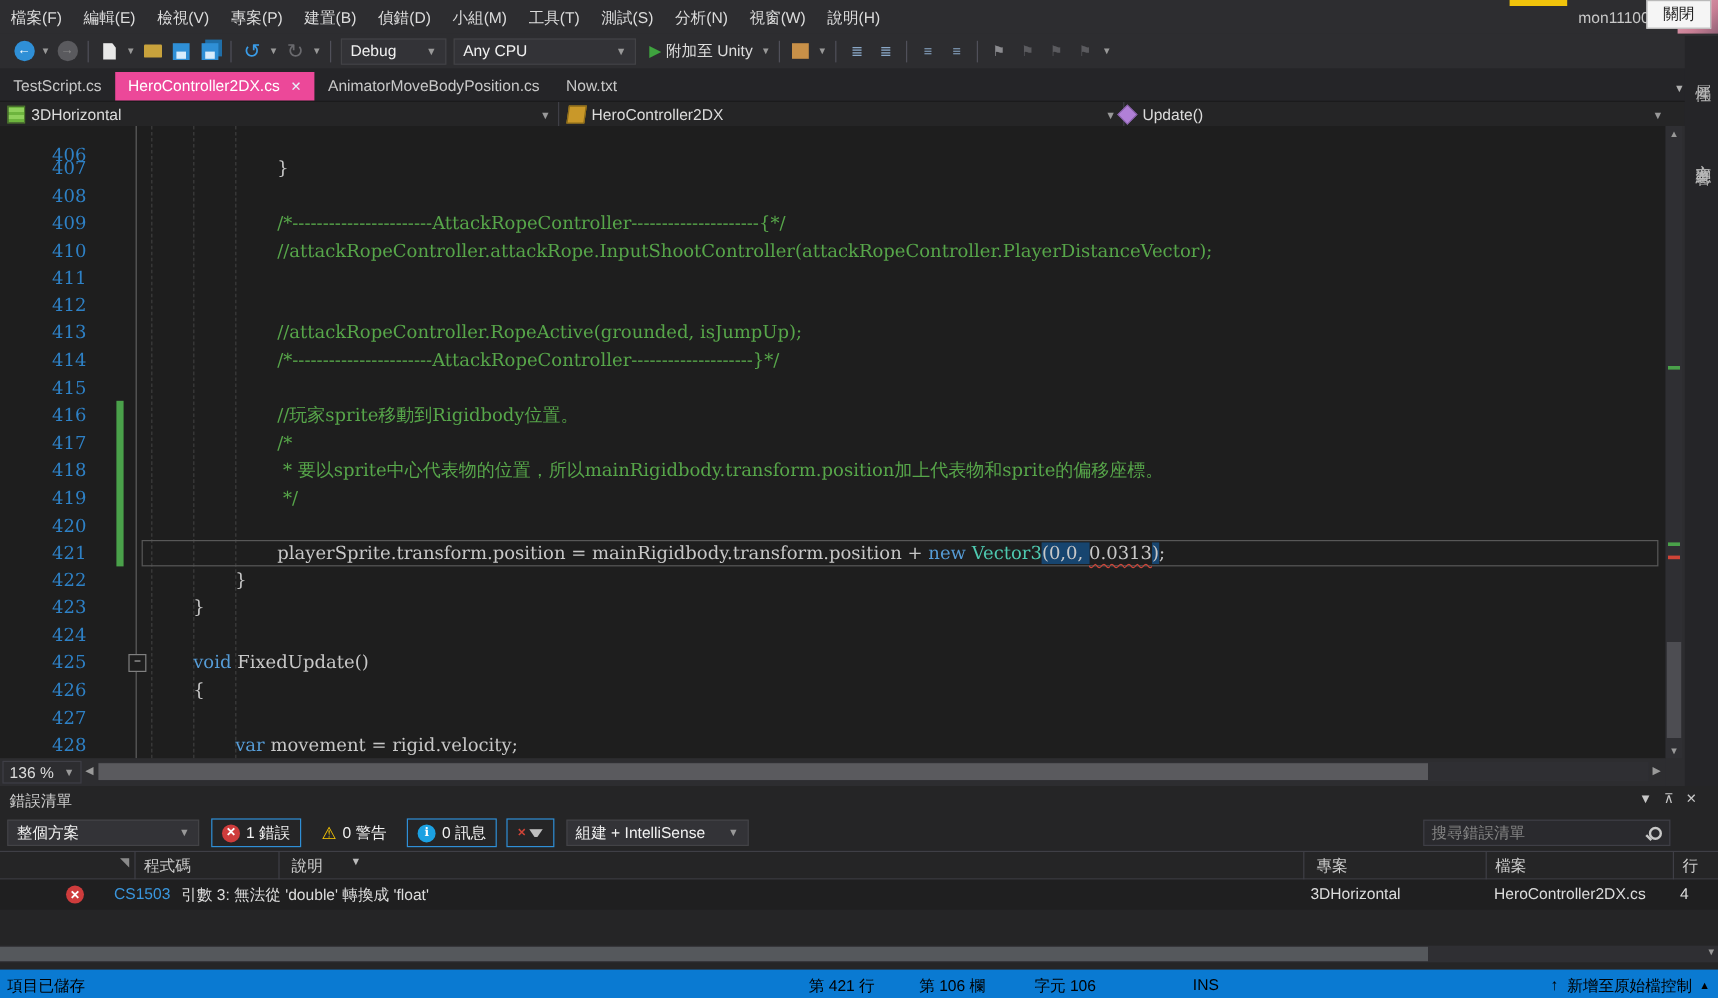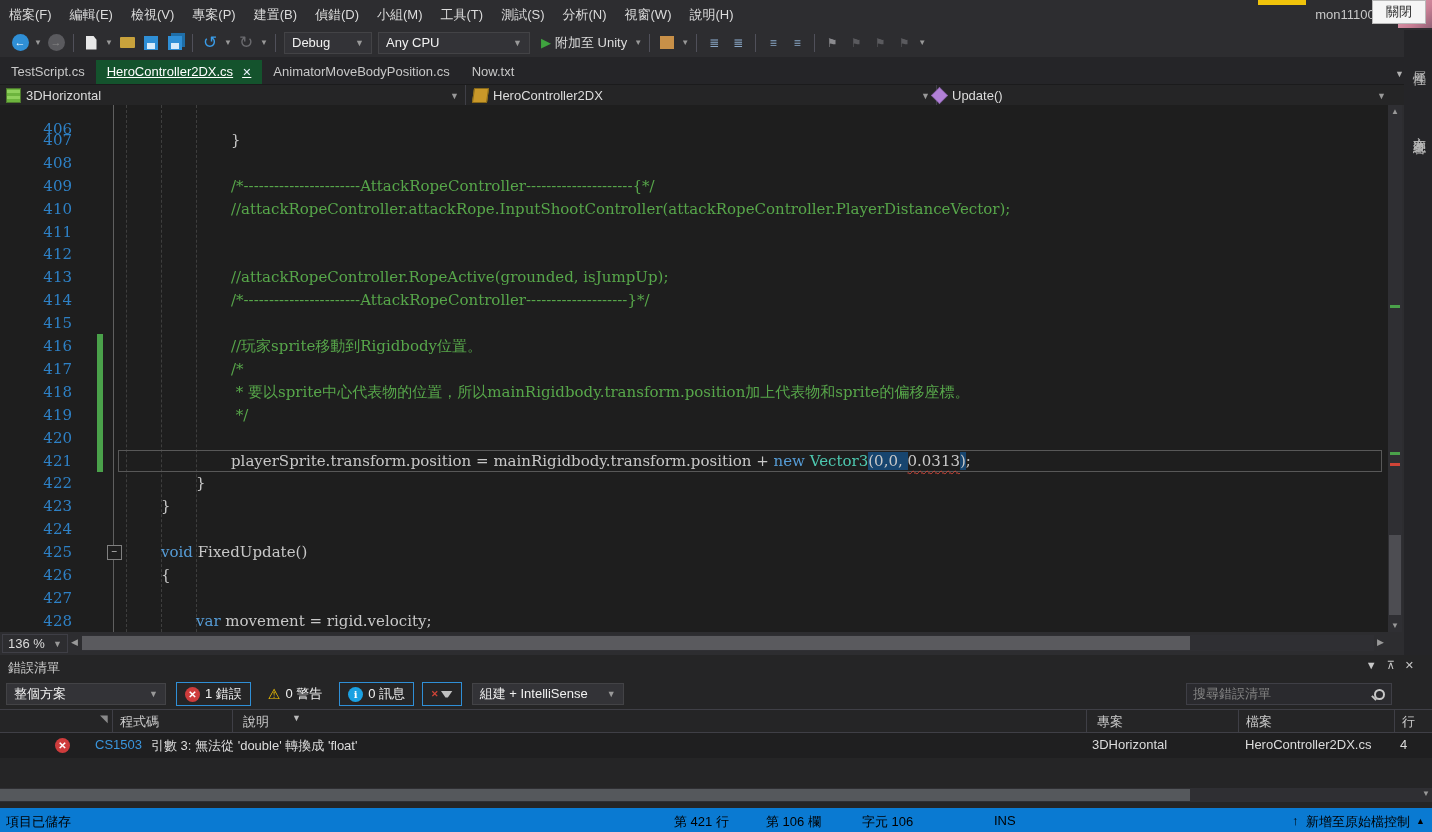--- a/index.html
+++ b/index.html
@@ -36,21 +36,21 @@
   .ico-floppy{width:14px;height:14px;background:#2f8fd6;position:relative;}
   .ico-floppy:after{content:"";position:absolute;left:3px;top:7px;width:8px;height:6px;background:#d8ecfb;}
   .ico-find{width:14px;height:13px;background:#c89048;position:relative;}
   .lines-ico{color:#8aa8c8;font-size:12px;}
   .bm{color:#8a8a8e;font-size:12px;}
 
   
   .tabbar{position:absolute;top:57px;left:0;width:1432px;height:27px;background:#252528;}
   .tabs{position:absolute;bottom:0;left:0;height:24px;white-space:nowrap;}
   .tab{display:inline-block;height:24px;line-height:24px;padding:0 11px;color:#c8c8c8;cursor:default;}
-  .tab.active{background:#14532d;color:#fff;text-decoration:underline;}
+  .tab.active{background:#ec4899;color:#fff;}
   .tab .closex{margin-left:9px;font-size:11px;color:#e8f2fb;}
   .tab-overflow{position:absolute;right:28px;top:12px;color:#b0b0b0;font-size:9px;}
 
   
   .navbar{position:absolute;top:84px;left:0;width:1404px;height:21px;background:#252526;
           border-top:1px solid #1b1b1c;box-sizing:border-box;}
   .navcell{position:absolute;top:0;height:21px;border-right:1px solid #3f3f46;box-sizing:border-box;
            display:flex;align-items:center;padding:0 6px;color:#dcdcdc;}
   .navcell .carrow{margin-left:auto;color:#999;font-size:9px;}
   .ni{width:13px;height:13px;margin-right:5px;flex:none;position:relative;}

